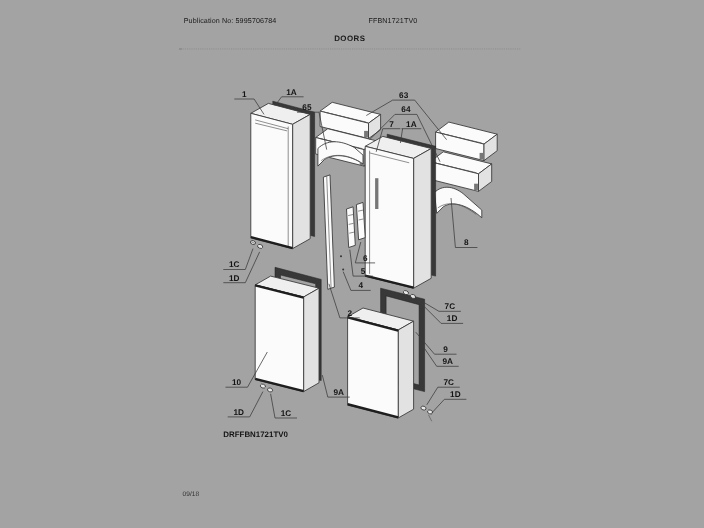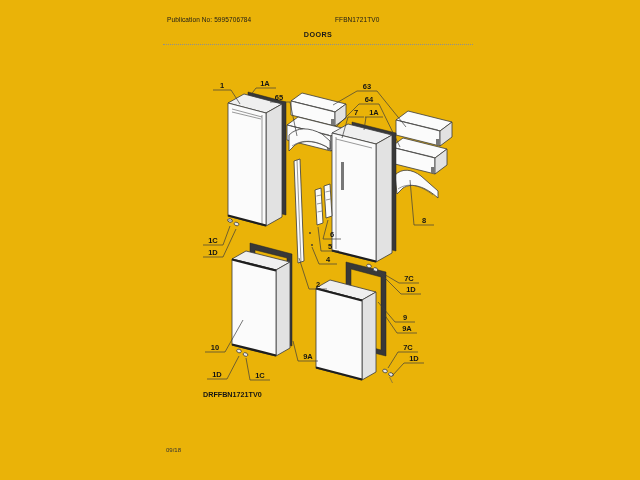--- a/index.html
+++ b/index.html
@@ -1,16 +1,16 @@
 <!DOCTYPE html>
 <html><head>
 <meta charset="utf-8">
 <style>
   html,body{margin:0;padding:0;background:#fff;}
-  .page{position:relative;width:640px;height:480px;background:#eab308;overflow:hidden;
+  .page{position:relative;width:640px;height:480px;background:#a3a3a3;overflow:hidden;
         font-family:"Liberation Sans",sans-serif;color:#1a1a1a;}
   .hdr-pub{position:absolute;left:167px;top:16px;font-size:6.5px;letter-spacing:.1px;}
   .hdr-model{position:absolute;left:335px;top:16px;font-size:6.5px;letter-spacing:.1px;}
   .hdr-title{position:absolute;left:318px;top:30px;transform:translateX(-50%);
              font-size:7.2px;font-weight:bold;letter-spacing:.4px;}
   .hdr-rule{position:absolute;left:163px;top:44px;width:310px;height:0;border-top:1px dotted #8f8f8f;}
   .ftr-date{position:absolute;left:166px;top:447px;font-size:6px;color:#333;}
   svg.diagram{position:absolute;left:0;top:0;}
   .part{stroke:#3a3a3a;stroke-width:.8;fill:#fbfbfb;stroke-linejoin:round;}
   .face-top{fill:#efefef;}

